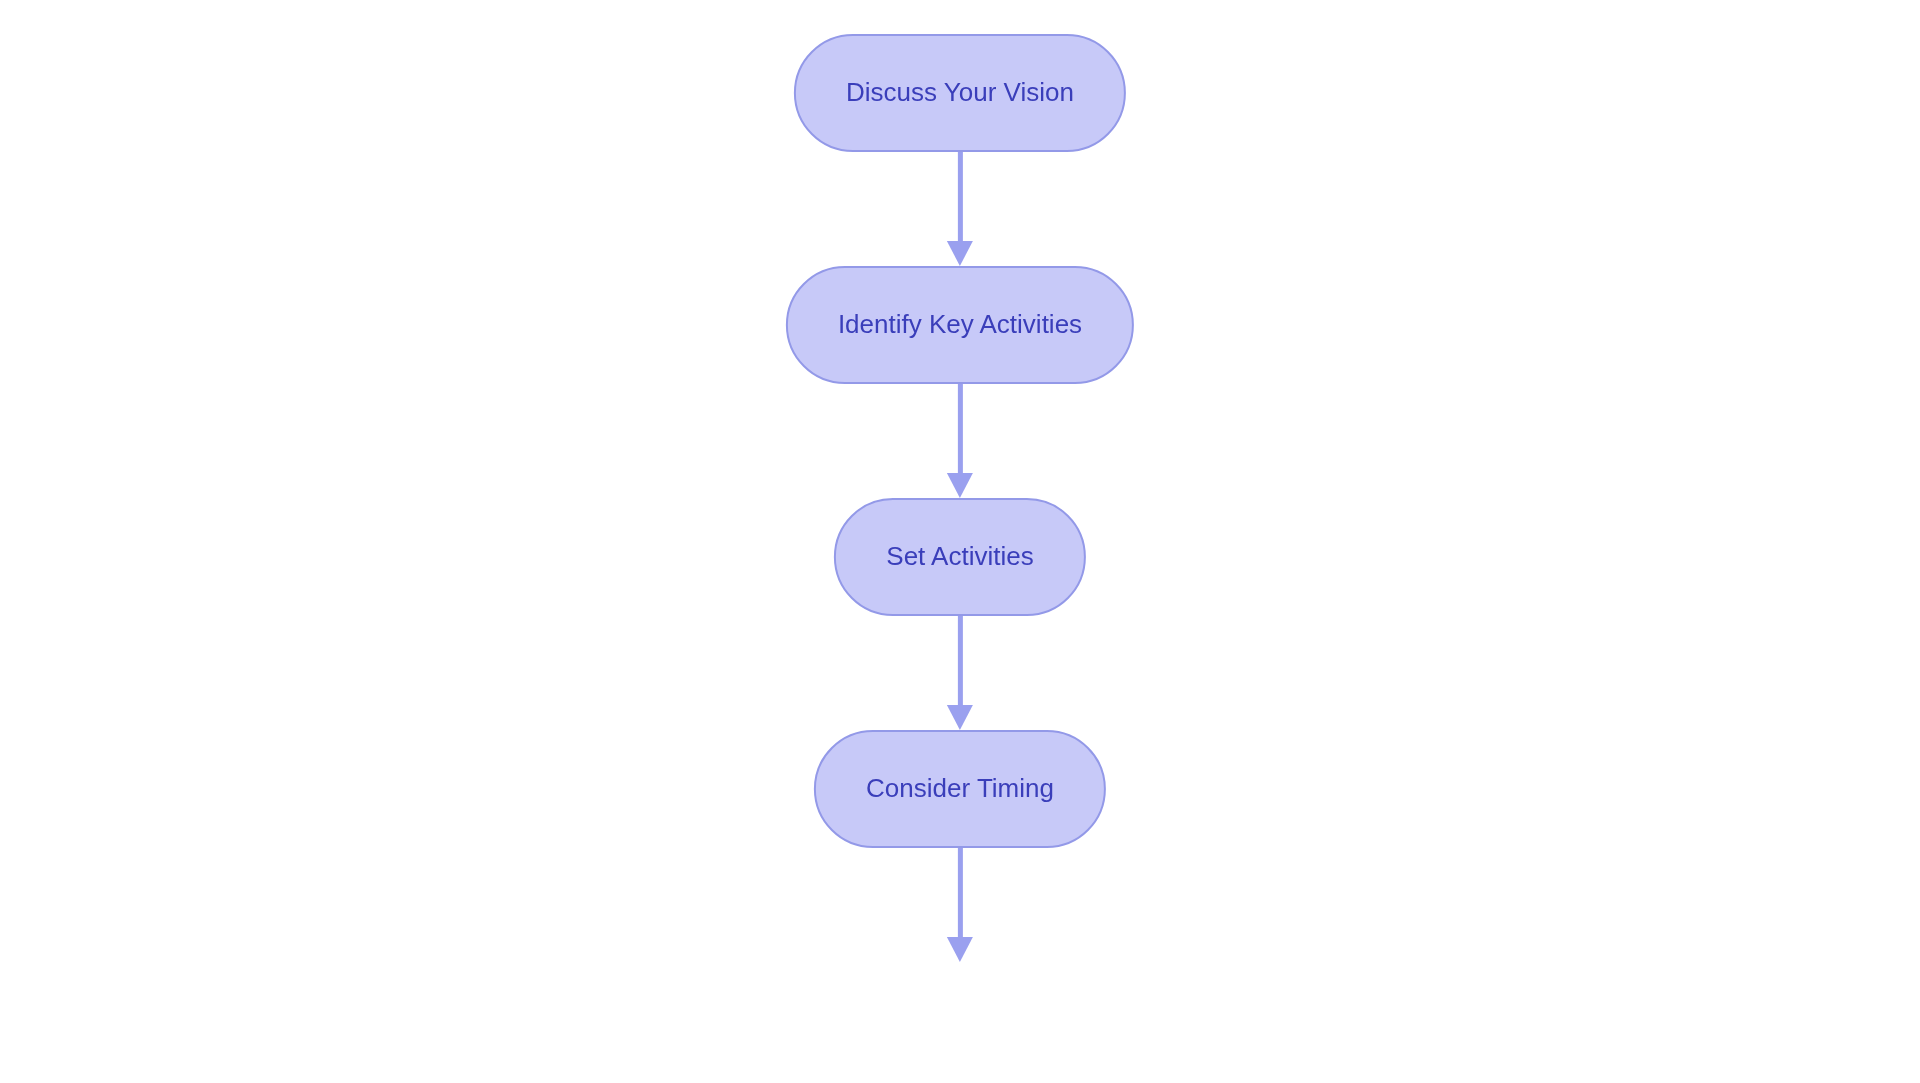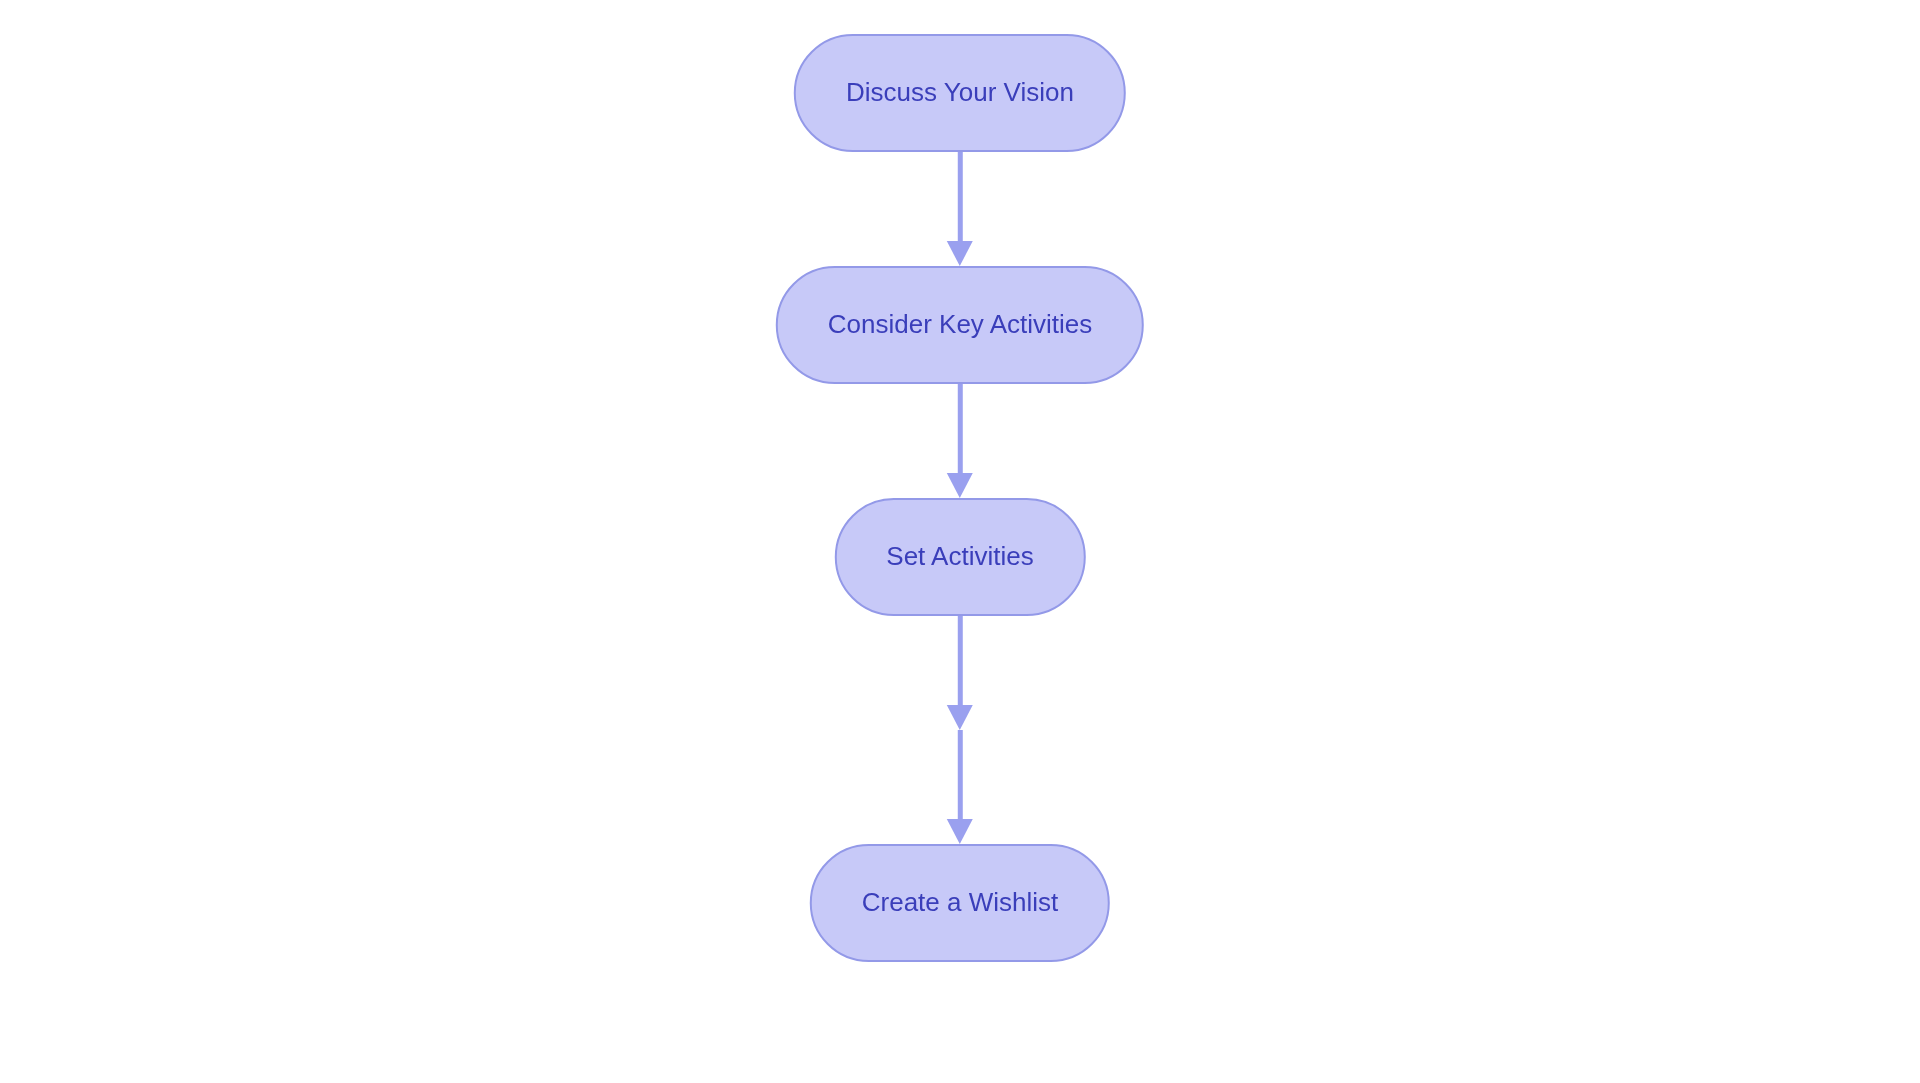--- a/index.html
+++ b/index.html
@@ -81,41 +81,41 @@
     <div class="node">
       <span class="node-label">Discuss Your Vision</span>
     </div>
 
     <div class="arrow">
       <div class="arrow-stem"></div>
       <div class="arrow-head"></div>
     </div>
 
     <div class="node">
-      <span class="node-label">Consider Key Activities</span>
+      <span class="node-label">Identify Key Activities</span>
     </div>
 
     <div class="arrow">
       <div class="arrow-stem"></div>
       <div class="arrow-head"></div>
     </div>
 
     <div class="node">
       <span class="node-label">Set Activities</span>
     </div>
 
     <div class="arrow">
       <div class="arrow-stem"></div>
       <div class="arrow-head"></div>
     </div>
 
+    <div class="node">
+      <span class="node-label">Consider Timing</span>
+    </div>
 
     <div class="arrow">
       <div class="arrow-stem"></div>
       <div class="arrow-head"></div>
     </div>
 
-    <div class="node">
-      <span class="node-label">Create a Wishlist</span>
-    </div>
 
   </div>
 </div>
 
 </body></html>

